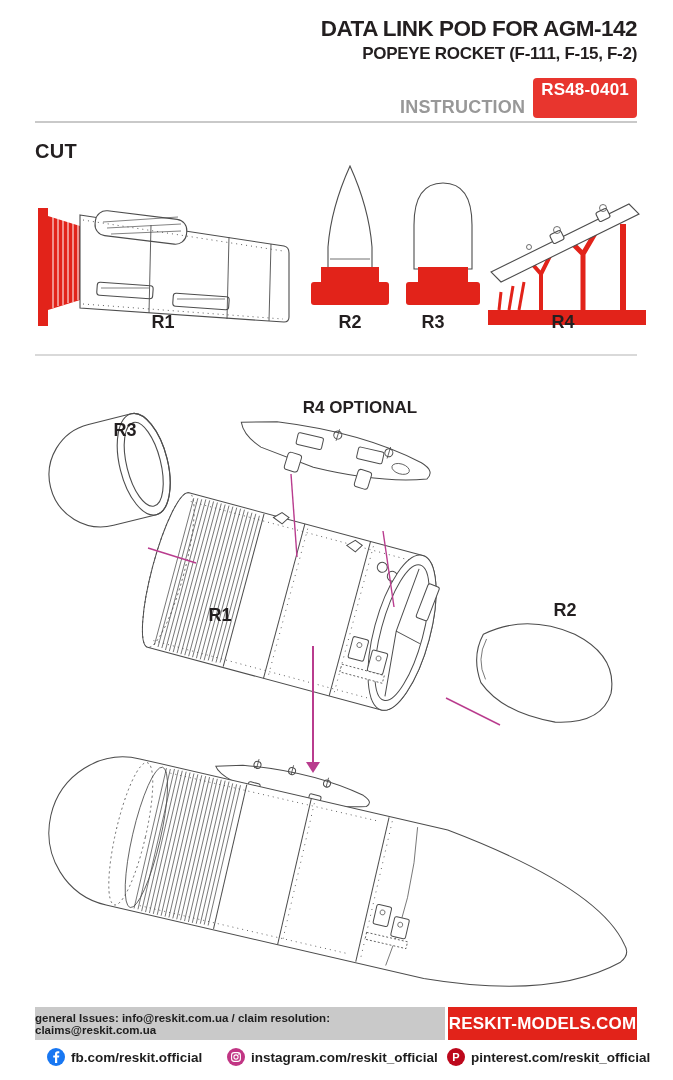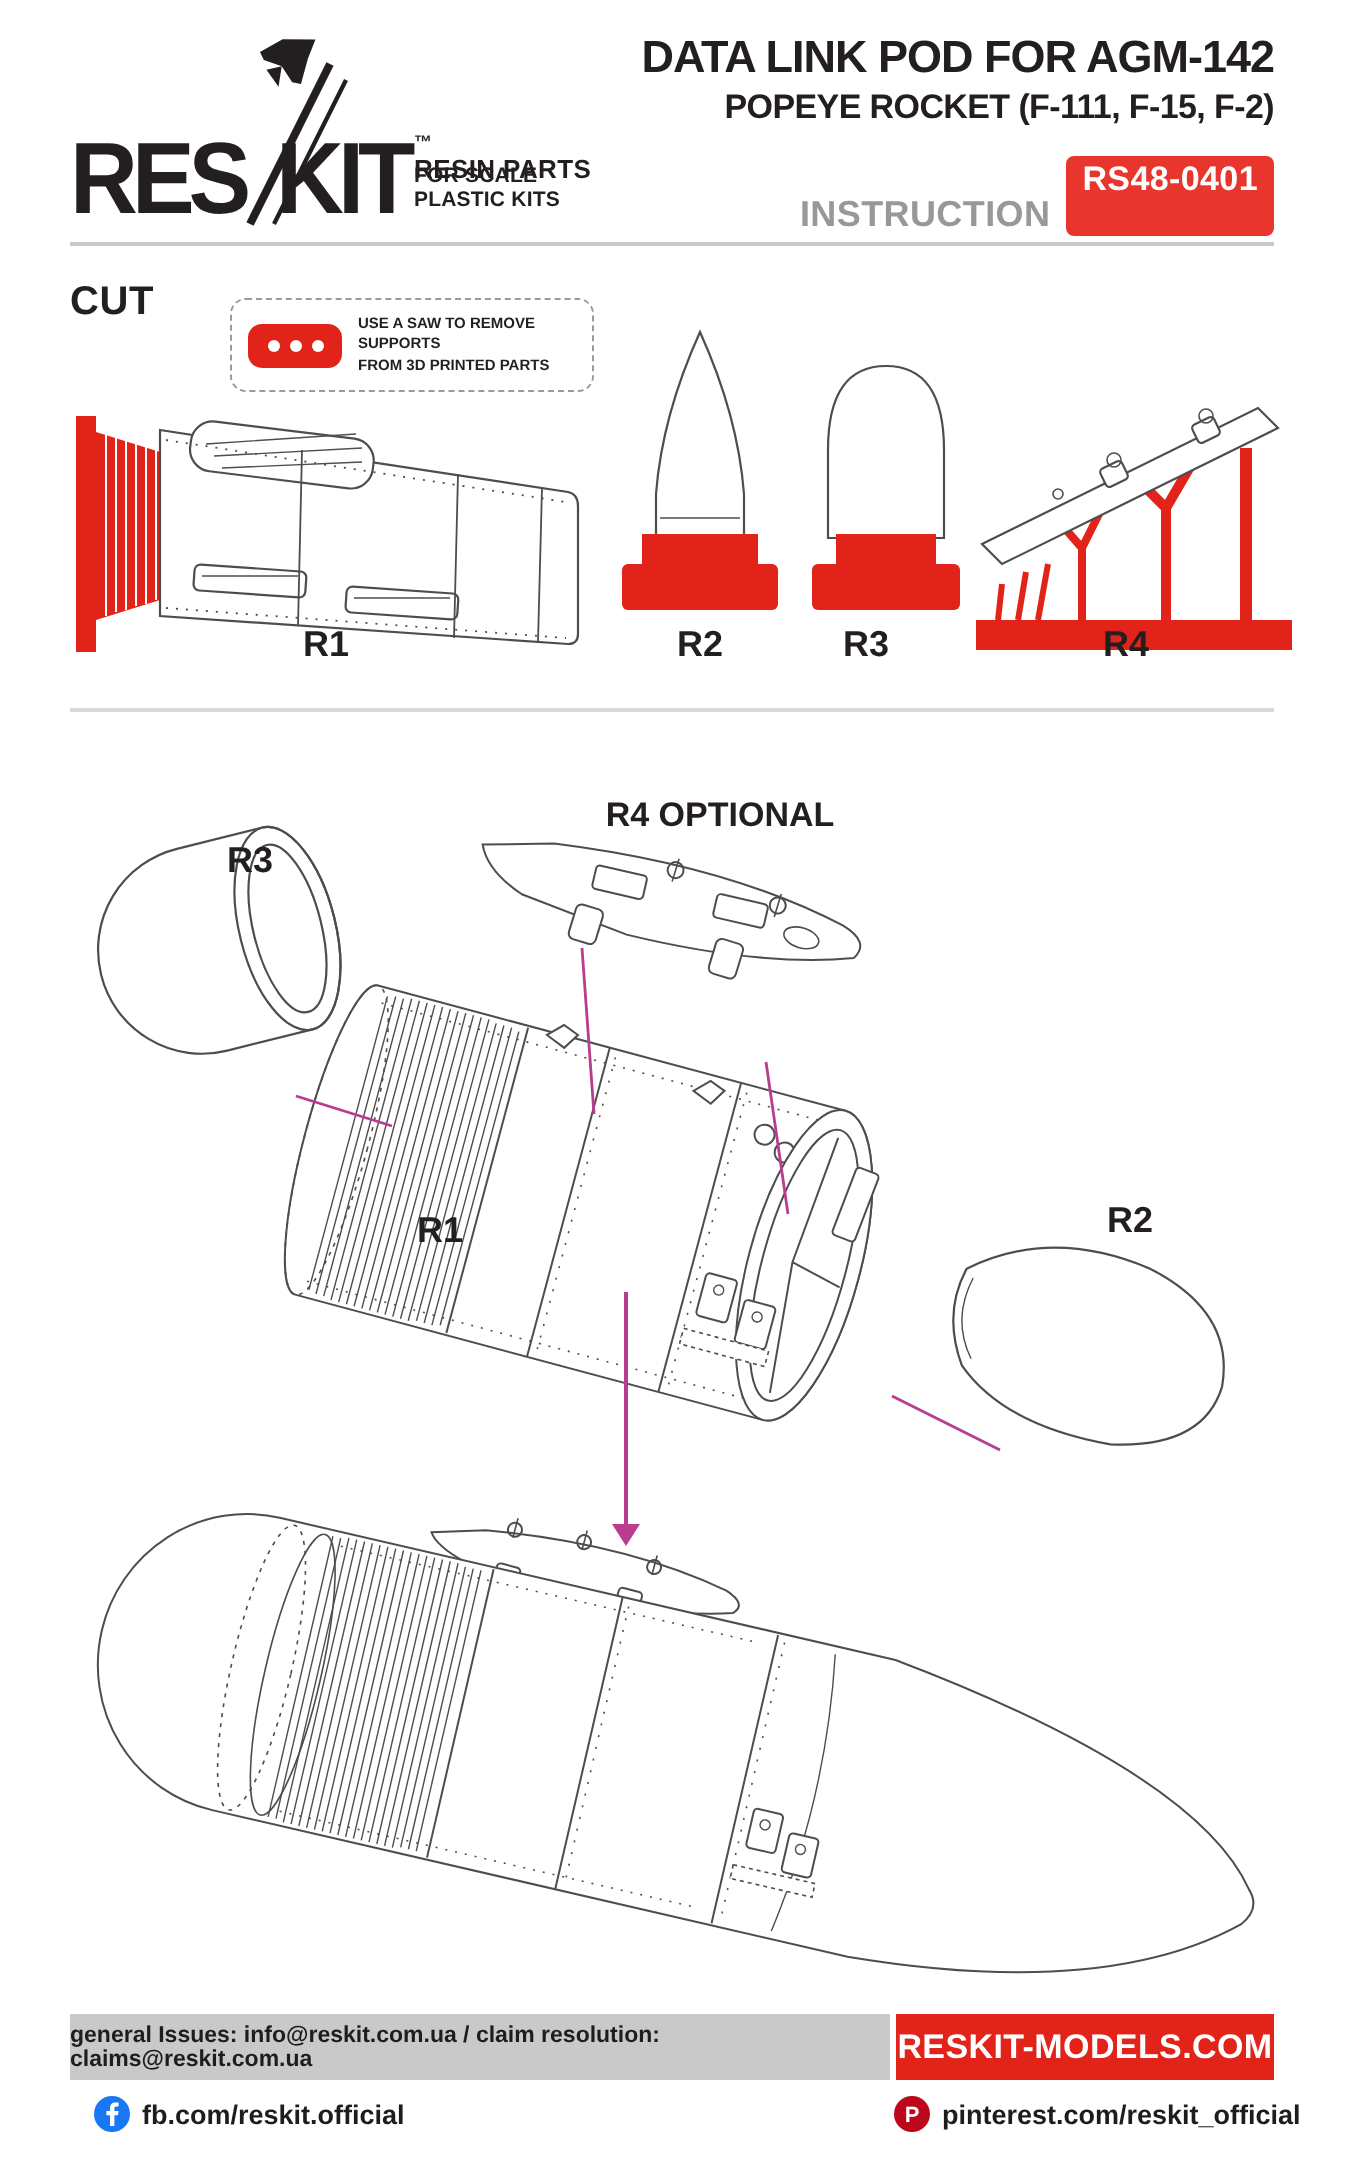--- a/index.html
+++ b/index.html
@@ -55,60 +55,34 @@
   .social-item span{font-size:13.5px;font-weight:700;color:#1d1d1d;}
   .soc-fb{left:12px;} .soc-ig{left:192px;} .soc-pin{left:412px;}
   svg{display:block;}
   .lineart{position:absolute;overflow:visible;}
 </style>
 </head>
 <body>
 
 <div class="page">
 
-  <div class="abs logo-wrap">
-    <span class="logo-res">RES</span>
-    <span class="logo-kit">KIT</span>
-    <span class="logo-tm">™</span>
-    <svg class="logo-slash" viewBox="0 0 70 100">
-      <line x1="12" y1="98" x2="52" y2="18" stroke="#231f20" stroke-width="4"></line>
-      <line x1="24" y1="98" x2="60" y2="26" stroke="#231f20" stroke-width="2.2"></line>
-      <g transform="translate(40,2) rotate(38)">
-        <path d="M6,0 L9,10 L14,22 L10,24 L1,21 L-8,24 L-12,22 L-7,10 Z" fill="#231f20"></path>
-        <path d="M1,21 L6,30 L-4,27 Z" fill="#231f20"></path>
-      </g>
-    </svg>
-    <span class="tagline tagline1">RESIN PARTS</span>
-    <span class="tagline tagline2">FOR SCALE PLASTIC KITS</span>
-  </div>
 
   <div class="abs title-block">
     <div class="title1">DATA LINK POD FOR AGM-142</div>
     <div class="title2">POPEYE ROCKET (F-111, F-15, F-2)</div>
     <div class="instr-row">
       <span class="instr-label">INSTRUCTION</span>
       <span class="code-badge">RS48-0401</span>
     </div>
   </div>
 
   <div class="abs hr hr1"></div>
 
   <div class="abs cut-heading">CUT</div>
 
-  <div class="abs saw-note">
-    <div class="saw-icon">
-        <i></i>
-        <i></i>
-        <i></i>
-      </div>
-    <div class="saw-text">
-      <div>USE A SAW TO REMOVE SUPPORTS</div>
-      <div>FROM 3D PRINTED PARTS</div>
-    </div>
-  </div>
 
   <svg class="lineart" style="left:33px;top:200px" width="262" height="140" viewBox="0 0 262 140">
     <rect x="5" y="8" width="10" height="118" fill="#e2231a"></rect>
     <polygon points="15,16 47,26 47,100 15,110" fill="#e2231a"></polygon>
     <g stroke="#fff" stroke-width="1">
       <line x1="20" y1="17" x2="20" y2="108"></line>
         <line x1="25" y1="19" x2="25" y2="106"></line>
       <line x1="30" y1="20" x2="30" y2="105"></line>
         <line x1="35" y1="22" x2="35" y2="103"></line>
       <line x1="40" y1="23" x2="40" y2="102"></line>
@@ -282,20 +256,29 @@
   </div>
 
   <div class="abs social-row">
     <div class="social-item soc-fb">
       <svg width="18" height="18" viewBox="0 0 18 18">
         <circle cx="9" cy="9" r="9" fill="#1877f2"></circle>
         <path d="M10.2,15 V9.6 h1.8 l0.3-2.1 h-2.1 V6.2 c0-0.6,0.2-1,1-1 h1.1 V3.3 c-0.2,0-0.9-0.1-1.6-0.1 c-1.6,0-2.7,1-2.7,2.8 v1.5 H6.2 v2.1 H8 V15 Z" fill="#fff"></path>
       </svg>
       <span>fb.com/reskit.official</span>
     </div>
+    <div class="social-item soc-ig">
+      <svg width="18" height="18" viewBox="0 0 18 18">
+        <circle cx="9" cy="9" r="9" fill="#c13584"></circle>
+        <rect x="4.6" y="4.6" width="8.8" height="8.8" rx="2.6" fill="none" stroke="#fff" stroke-width="1.1"></rect>
+        <circle cx="9" cy="9" r="2.1" fill="none" stroke="#fff" stroke-width="1.1"></circle>
+        <circle cx="11.9" cy="6.1" r="0.8" fill="#fff"></circle>
+      </svg>
+      <span>instagram.com/reskit_official</span>
+    </div>
     <div class="social-item soc-pin">
       <svg width="18" height="18" viewBox="0 0 18 18">
         <circle cx="9" cy="9" r="9" fill="#bd081c"></circle>
         <text x="9" y="13.2" text-anchor="middle" font-family="Liberation Sans, sans-serif" font-size="11" font-weight="bold" fill="#fff">P</text>
       </svg>
       <span>pinterest.com/reskit_official</span>
     </div>
   </div>
 
 </div>

